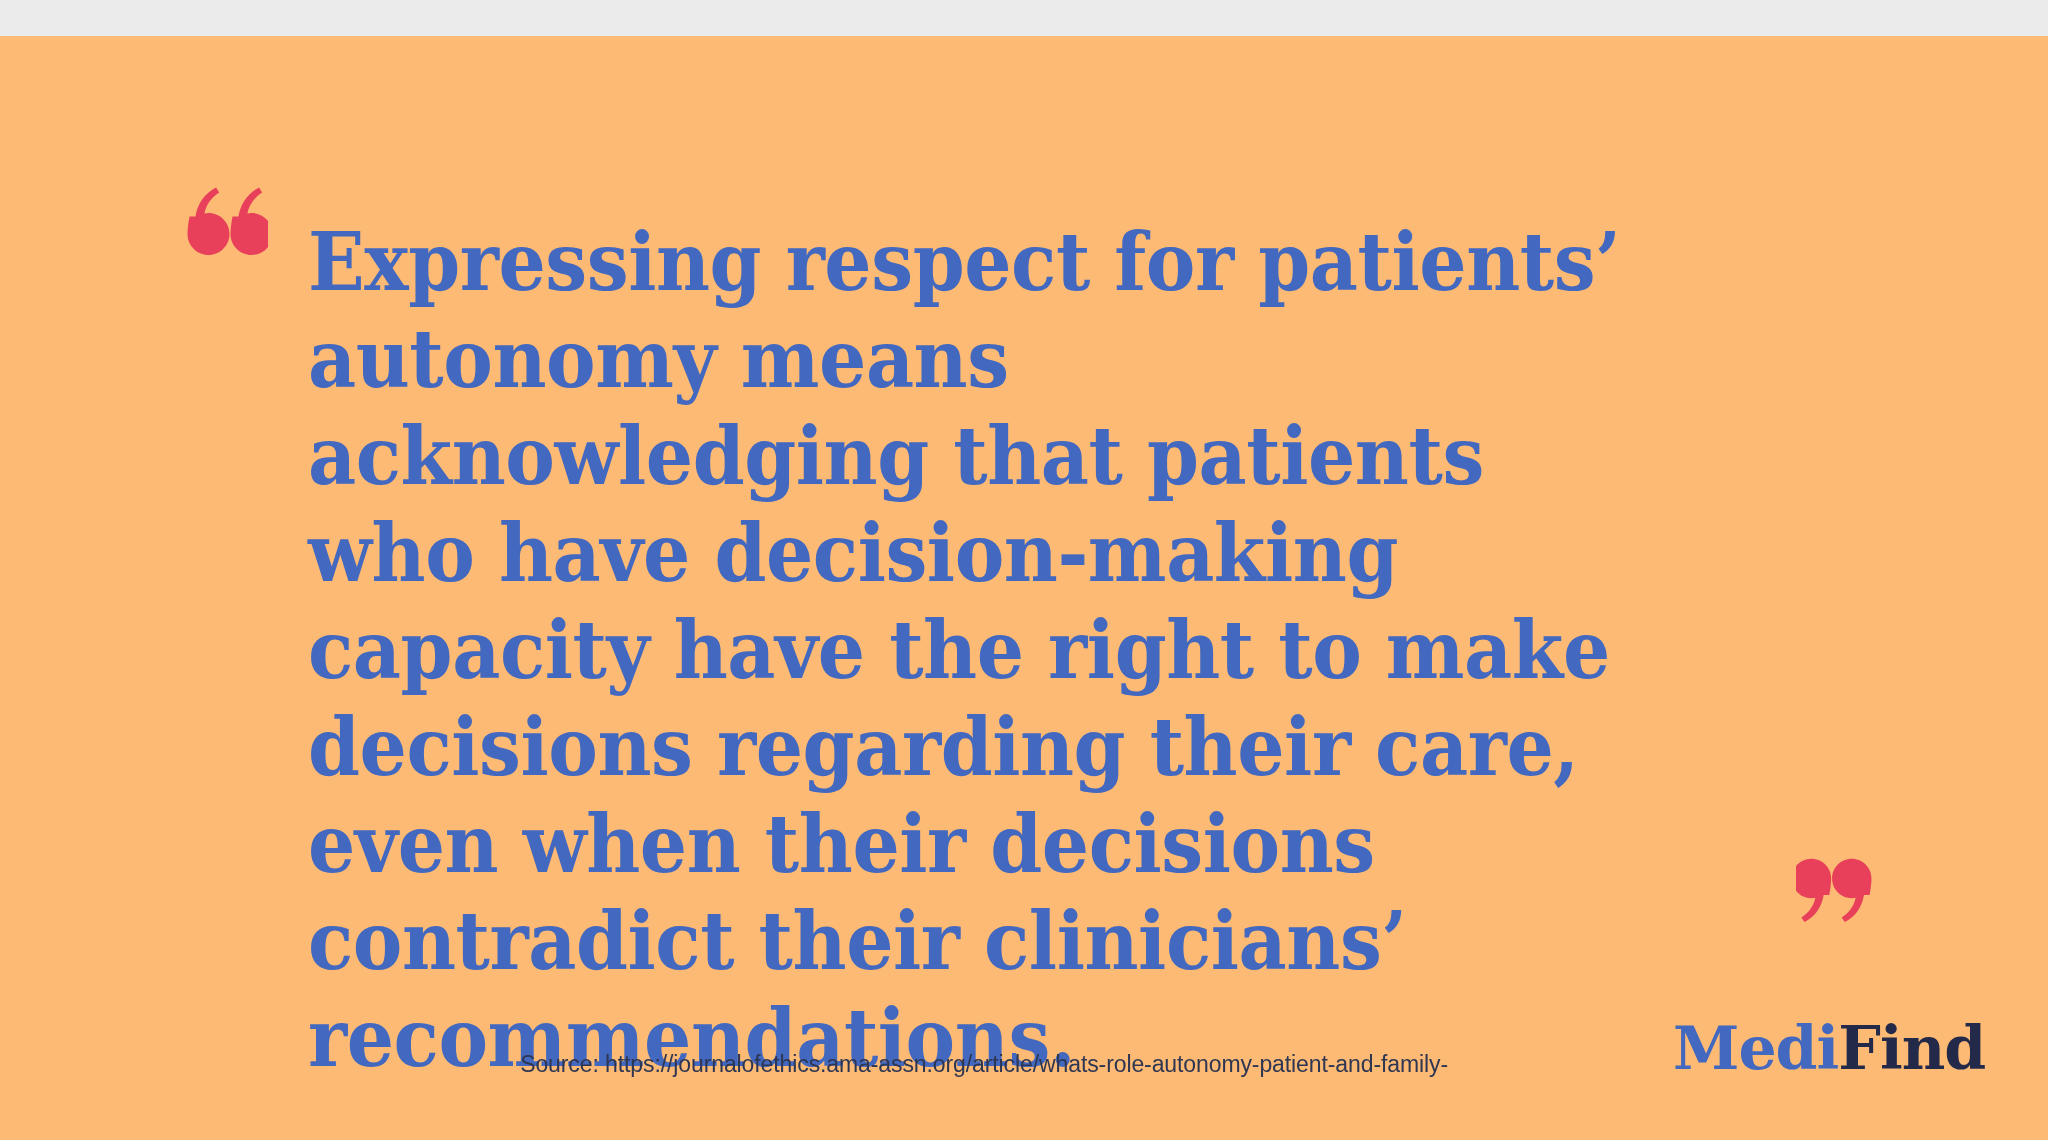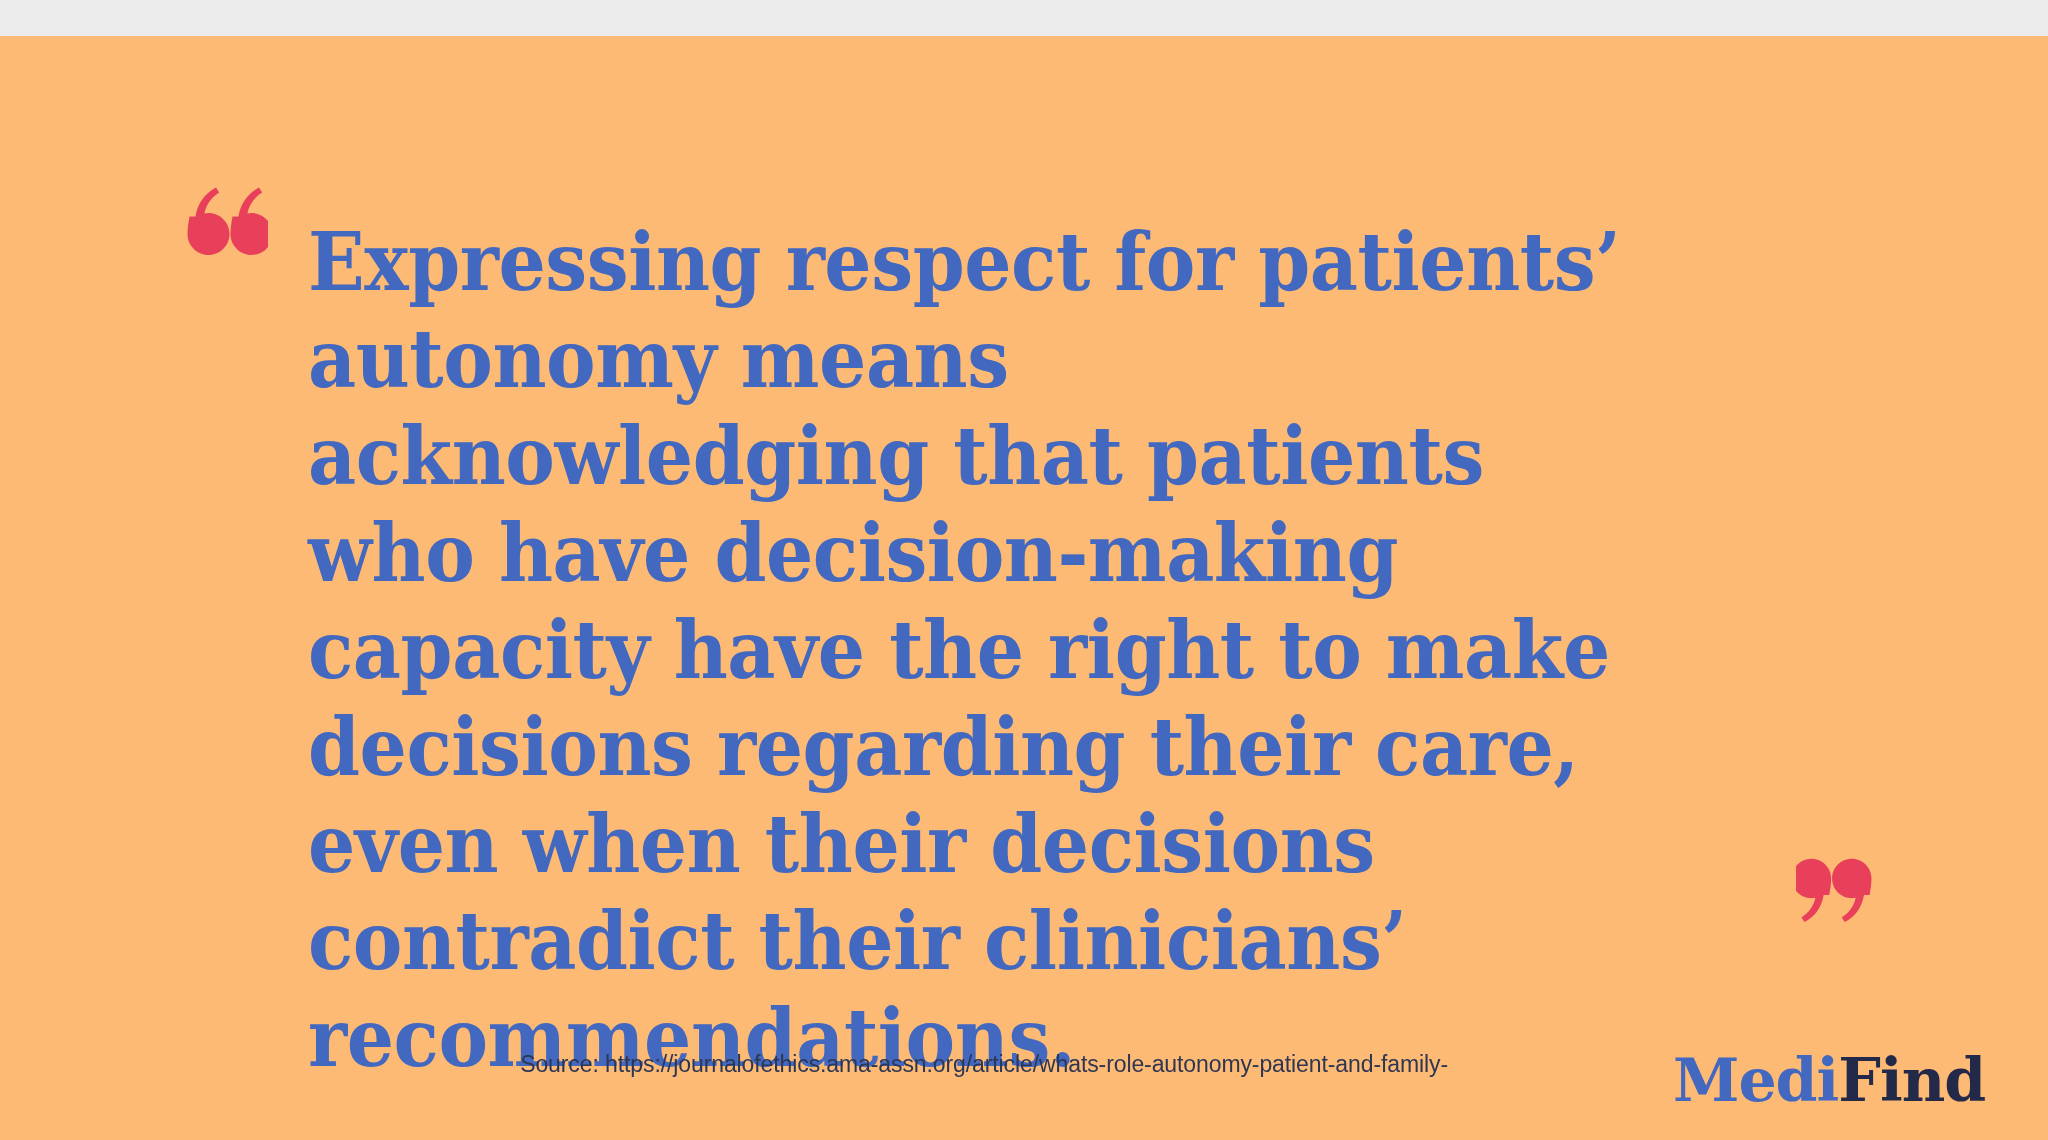--- a/index.html
+++ b/index.html
@@ -75,21 +75,21 @@
     line-height: 33px;
     font-weight: 400;
     letter-spacing: -0.1px;
   }
   #source-block .src-line { display: block; }
 
   
   #brand-logo {
     position: absolute;
     left: 1673px;
-    top: 1012px;
+    top: 980px;
     font-family: "DejaVu Serif", "Liberation Serif", serif;
     font-weight: 700;
     font-size: 60px;
     line-height: 64px;
     letter-spacing: -1px;
     white-space: nowrap;
   }
   #brand-logo .brand-medi { color: #4268c0; }
   #brand-logo .brand-find { color: #232949; }
 </style>

